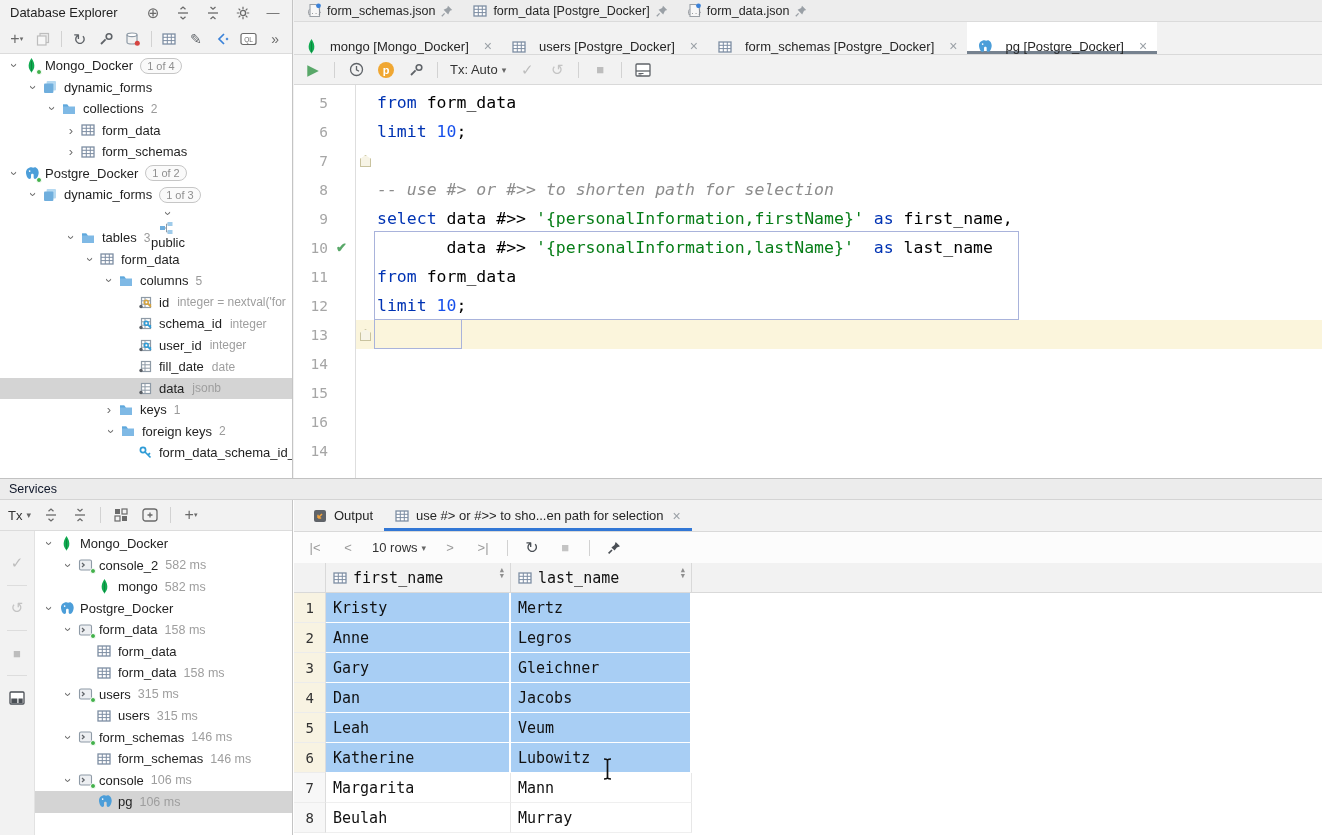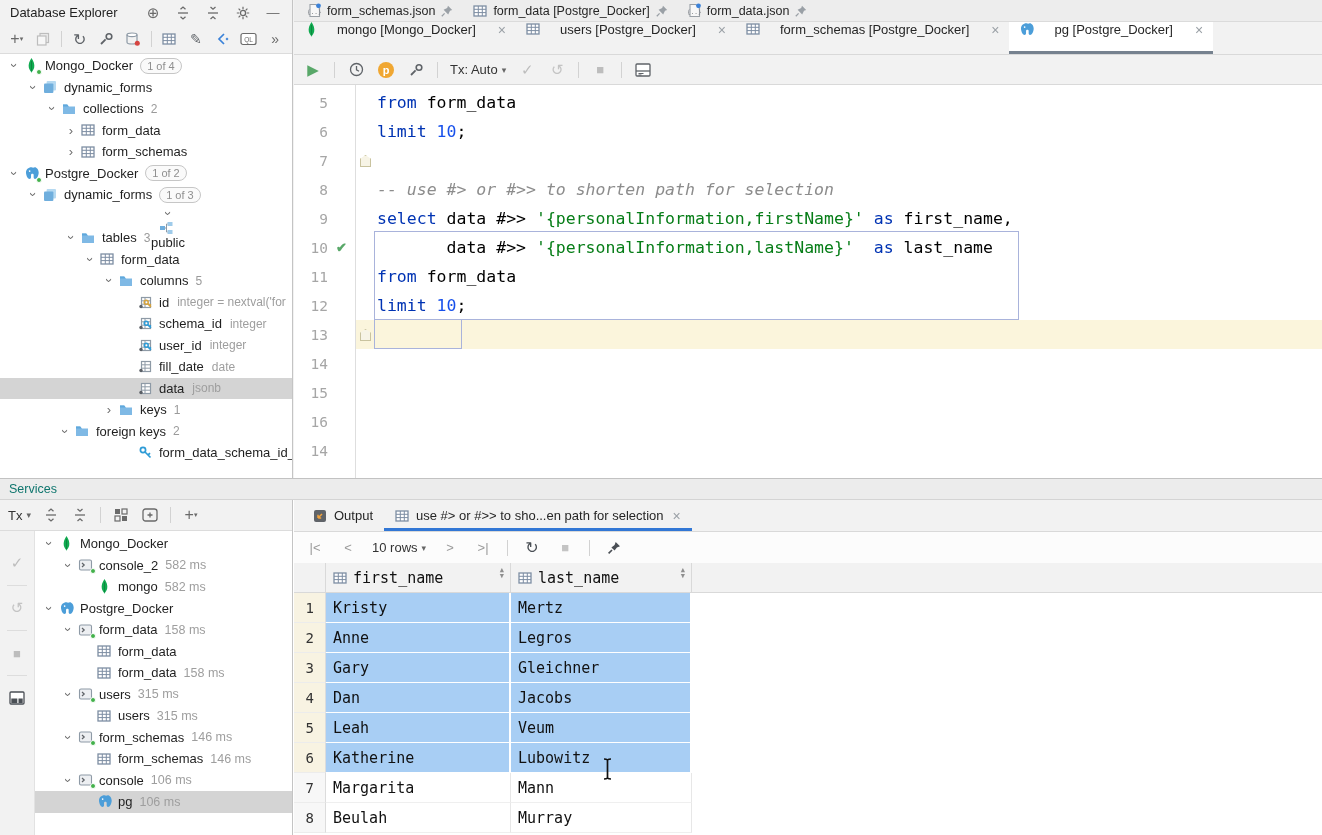--- a/index.html
+++ b/index.html
@@ -25,21 +25,21 @@
   .badge{margin-left:7px;border:1px solid #C6C6C6;border-radius:8px;background:#FAFAFA;color:#8F8F8F;font-size:11px;padding:0 6px;line-height:14px}
   .count{margin-left:7px;color:#9A9A9A;font-size:12px}
   .hint{margin-left:8px;color:#9E9E9E;font-size:12px}
   .time{margin-left:7px;color:#9E9E9E;font-size:12.5px}
 
   
   #editor-region{position:absolute;left:294px;top:0;right:0;height:478px;background:#fff;display:flex;flex-direction:column}
   .tabrow1{height:22px;background:#EDEDED;border-bottom:1px solid #DBDBDB;display:flex;align-items:center;padding-left:4px;flex:none}
   .t1tab{display:flex;align-items:center;gap:6px;height:22px;padding:0 10px;font-size:12.5px;color:#262626}
   .tabrow2{height:33px;background:#F2F2F2;border-bottom:1px solid #D9D9D9;display:flex;align-items:stretch;padding-left:2px;flex:none}
-  .t2tab{display:flex;align-items:flex-start;gap:20px;padding:0 10px;font-size:13px;color:#262626}
+  .t2tab{display:flex;align-items:flex-end;gap:13px;padding:0 10px;font-size:13px;color:#262626}
   .t2tab.active{background:#fff;box-shadow:inset 0 -3px 0 #76828F}
   .closex{color:#9AA0A6;font-size:14px;margin-left:2px}
   .edtoolbar{height:30px;background:#F2F2F2;border-bottom:1px solid #D9D9D9;display:flex;align-items:center;gap:12px;padding:0 10px;flex:none;color:#333}
   .txlabel{display:flex;align-items:center;gap:4px;color:#333}
   .caret{font-size:9px;color:#666}
   .pbadge{width:16px;height:16px;border-radius:50%;background:#F0A732;color:#fff;font-size:11px;font-weight:bold;display:inline-flex;align-items:center;justify-content:center}
   .editor{flex:1;display:flex;position:relative;background:#fff;overflow:hidden}
   .gutter{width:62px;flex:none;border-right:1px solid #DEDEDE;padding-top:3px}
   .grow{height:29px;display:flex;align-items:center}
   .gnum{width:34px;text-align:right;color:#A6A6A6;font:14.5px "DejaVu Sans Mono",monospace}
@@ -49,21 +49,21 @@
   .cline{height:29px;padding-left:21px;white-space:pre;position:relative;z-index:2}
   .curline{position:absolute;left:0;right:0;top:235px;height:29px;background:#FBF5DC;z-index:0}
   .stmt-box{position:absolute;border:1px solid #A9B3DB;z-index:1;background:transparent}
   .b1{left:18px;top:146px;width:645px;height:89px}
   .b2{left:18px;top:234px;width:88px;height:30px}
   .hump{position:absolute;left:4px;width:11px;height:12px;z-index:3;background:#F7F4E6;border:1px solid #C9C39F;clip-path:polygon(50% 0,100% 32%,100% 100%,0 100%,0 32%)}
   .tok-kw{color:#0033B3}.tok-str{color:#067D17}.tok-num{color:#1750EB}.tok-com{color:#8C8C8C;font-style:italic}.tok-txt{color:#000}
 
   
   #services{position:absolute;left:0;top:478px;right:0;bottom:0;background:#fff}
-  .svc-head{height:22px;background:#ECECEC;border-top:1px solid #C2C2C2;border-bottom:1px solid #D4D4D4;display:flex;align-items:center;padding:0 9px;font-size:12.5px;color:#0f766e}
+  .svc-head{height:22px;background:#ECECEC;border-top:1px solid #C2C2C2;border-bottom:1px solid #D4D4D4;display:flex;align-items:center;padding:0 9px;font-size:12.5px;color:#0f172a}
   .svc-left{position:absolute;left:0;top:22px;width:293px;bottom:0;border-right:1px solid #C4C4C4;display:flex;flex-direction:column;background:#fff}
   .svc-toolbar{height:31px;background:#F2F2F2;border-bottom:1px solid #DCDCDC;display:flex;align-items:center;gap:11px;padding:0 8px;color:#555;flex:none}
   .svc-body{flex:1;display:flex;overflow:hidden}
   .svc-strip{width:35px;flex:none;background:#F2F2F2;border-right:1px solid #E2E2E2;display:flex;flex-direction:column;align-items:center;padding-top:12px;gap:0}
   .strip-ic{height:40px;display:flex;align-items:center;justify-content:center;width:100%;font-size:15px;color:#BDBDBD}
   .strip-hr{width:20px;height:1px;background:#DDD;margin:2px 0}
   #svc-tree{flex:1;overflow:hidden;padding-top:2px}
 
   .svc-right{position:absolute;left:294px;top:22px;right:0;bottom:0;display:flex;flex-direction:column;background:#fff}
   .res-tabs{height:32px;background:#F2F2F2;border-bottom:1px solid #D9D9D9;display:flex;align-items:stretch;padding-left:8px;flex:none}
@@ -371,21 +371,21 @@
           <span class="chev">›</span>
           <span class="icon-wrap">
             <svg width="14" height="12" viewBox="0 0 14 12">
               <path d="M1 1.5h4.2L6.8 3.4H13v7.6H1z" fill="#7FB9E5"></path>
               <path d="M1 1.5h4.2L6.8 3.4H1z" fill="#5FA8DC"></path>
             </svg>
           </span>
           <span class="lbl">keys</span>
           <span class="count">1</span>
         </div>
-        <div class="tree-row" style="padding-left: 57px;">
+        <div class="tree-row" style="padding-left: 103px;">
           <span class="chev open">›</span>
           <span class="icon-wrap">
             <svg width="14" height="12" viewBox="0 0 14 12">
               <path d="M1 1.5h4.2L6.8 3.4H13v7.6H1z" fill="#7FB9E5"></path>
               <path d="M1 1.5h4.2L6.8 3.4H1z" fill="#5FA8DC"></path>
             </svg>
           </span>
           <span class="lbl">foreign keys</span>
           <span class="count">2</span>
         </div>

